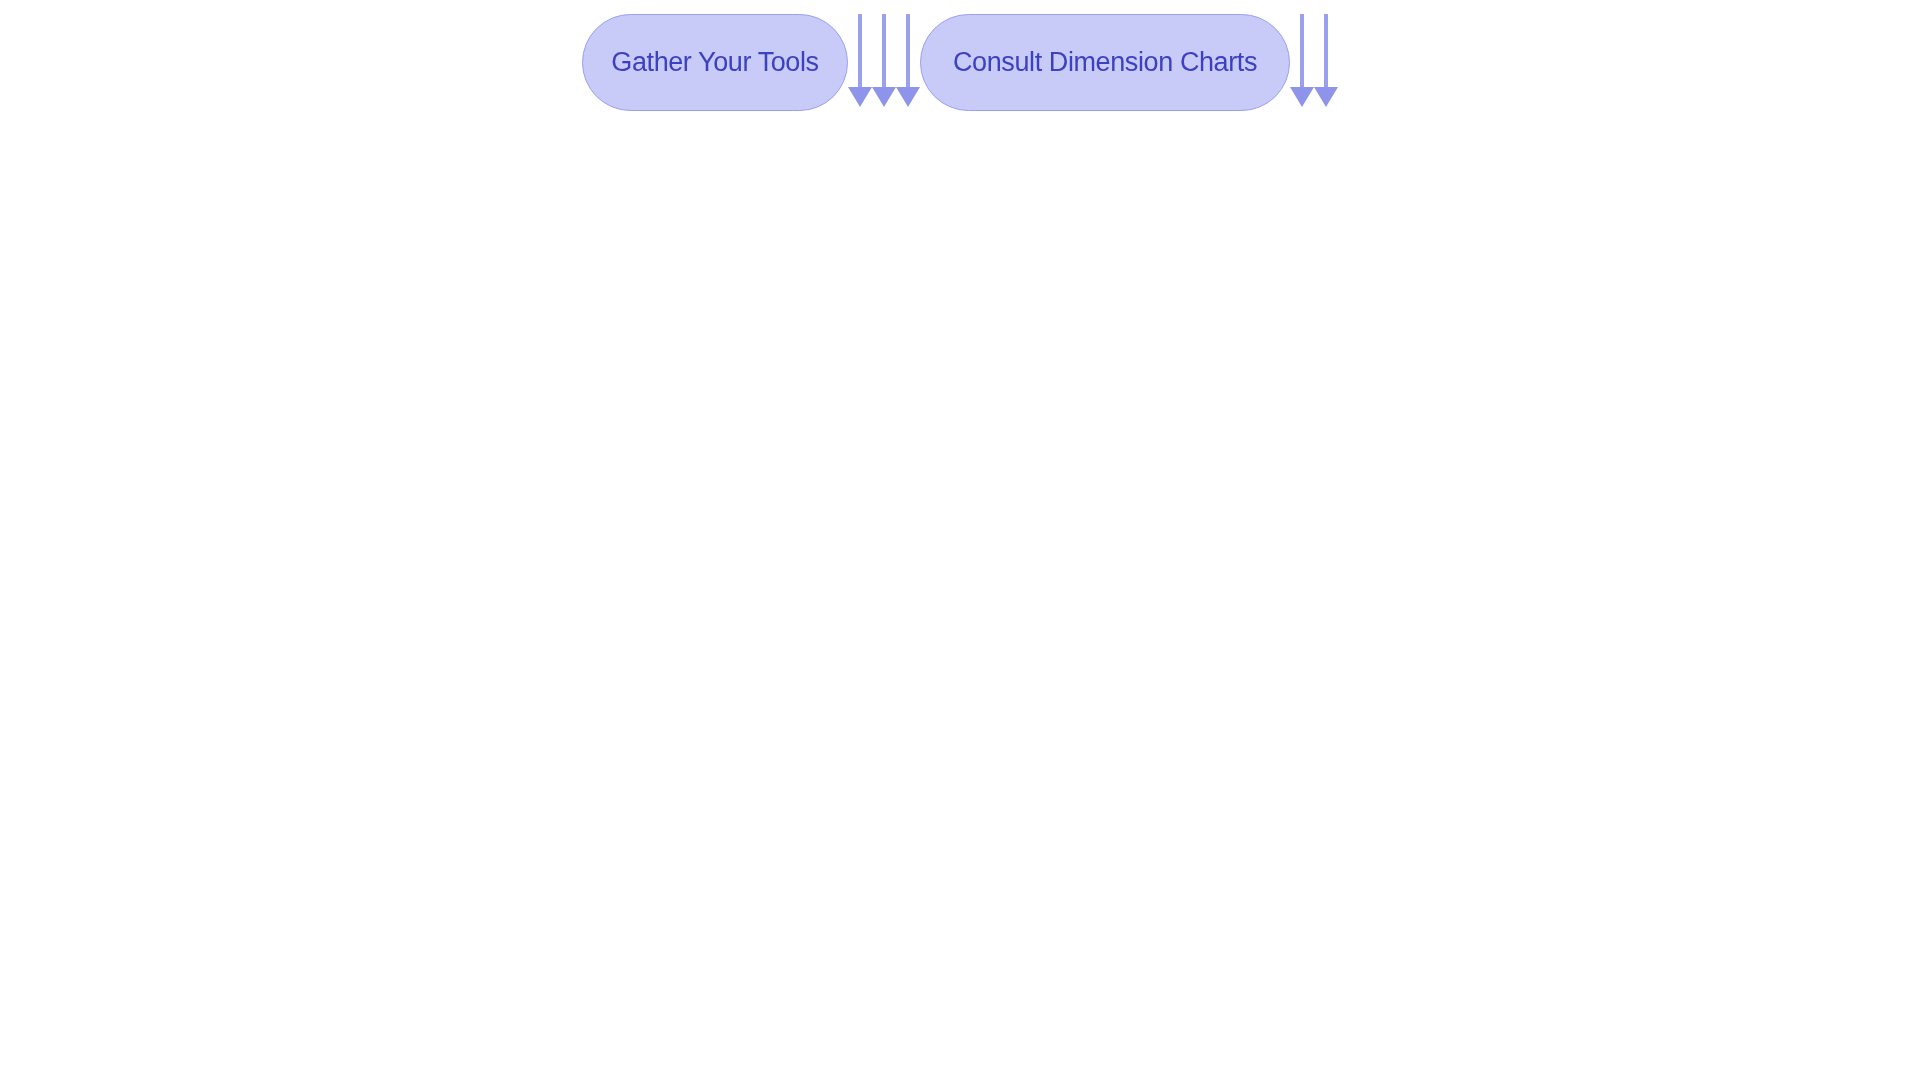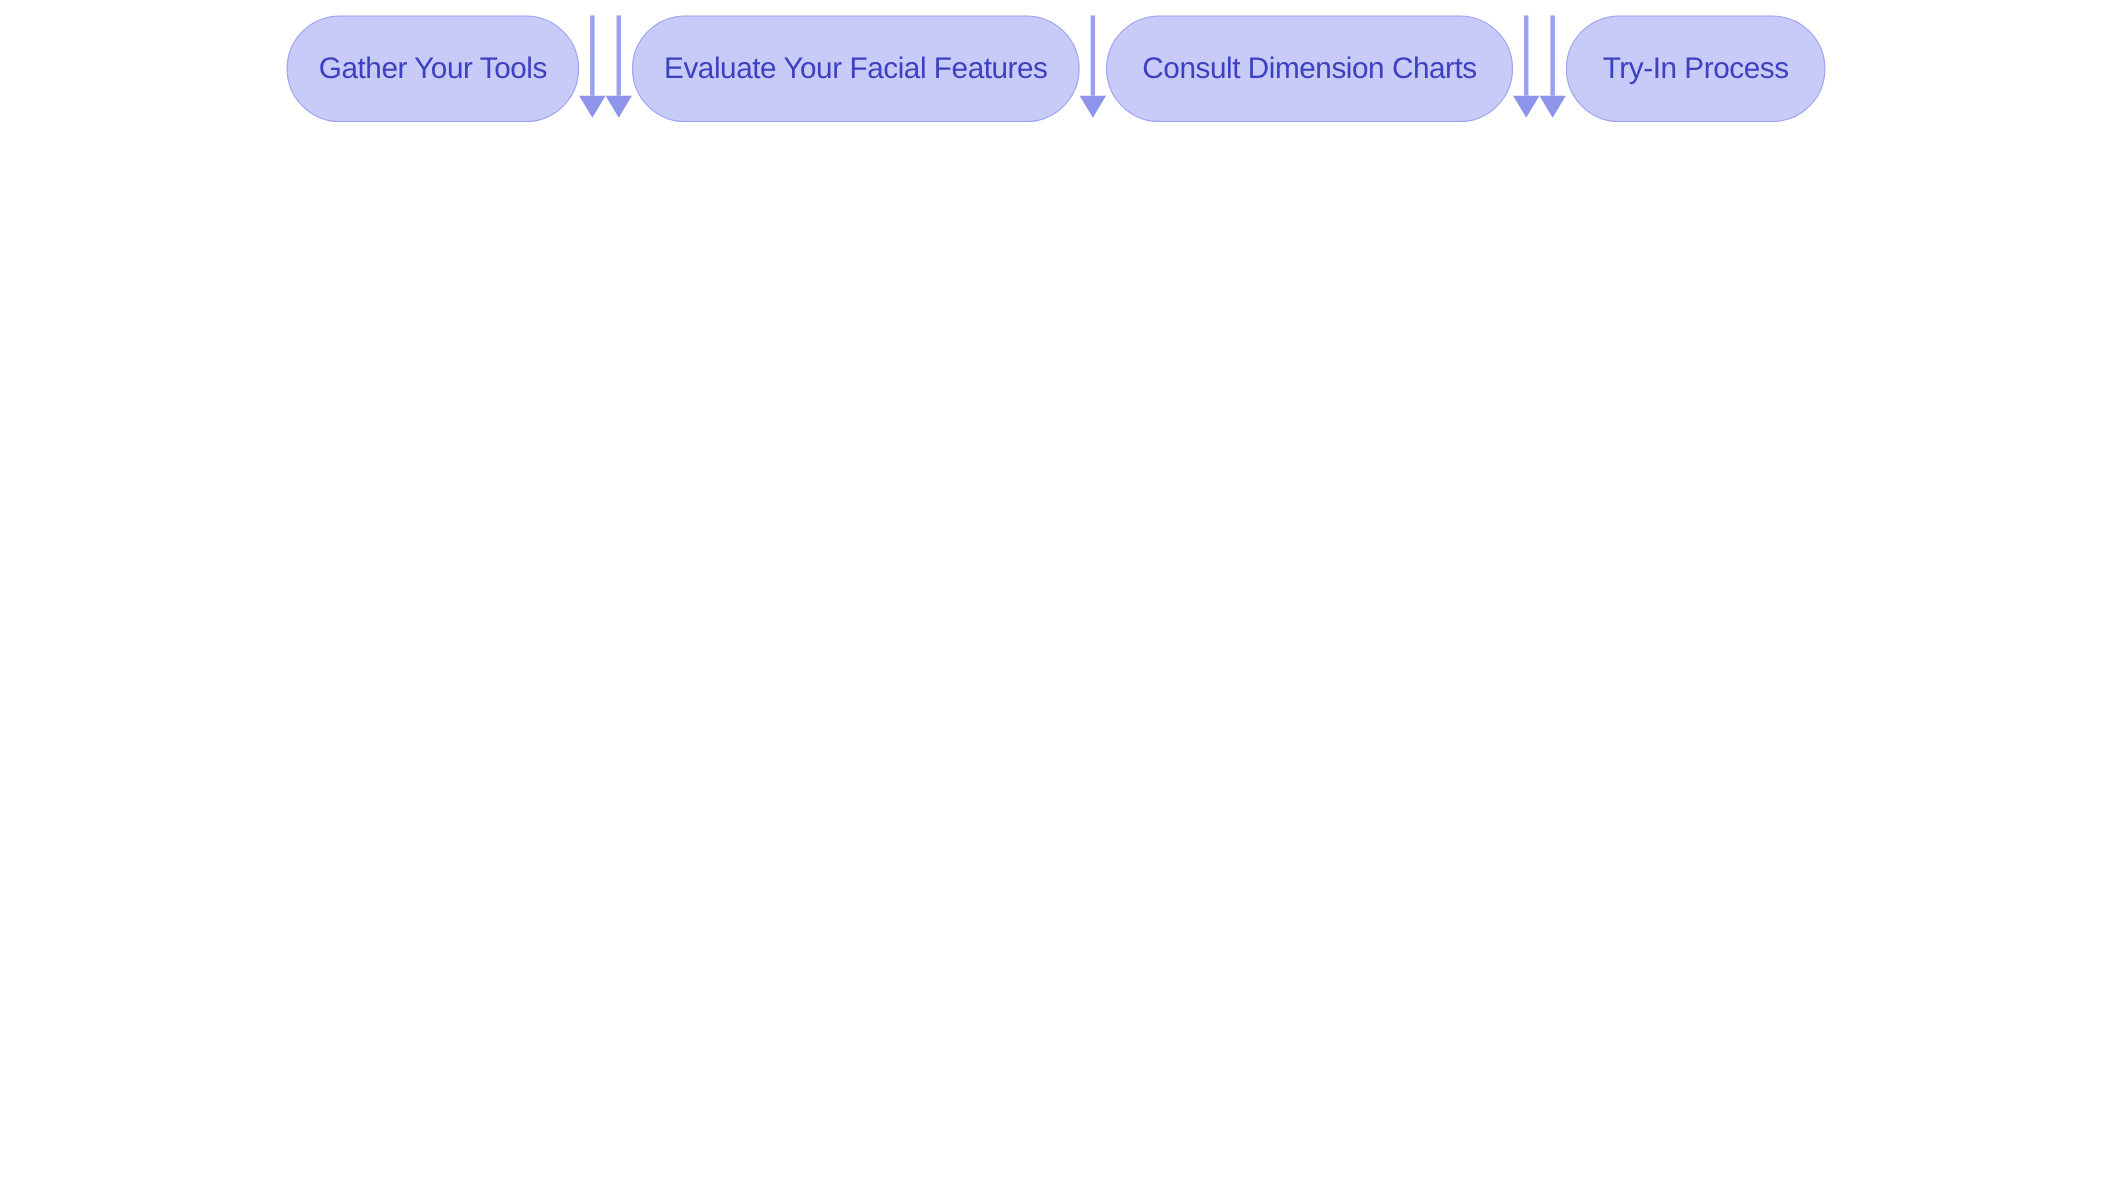--- a/index.html
+++ b/index.html
@@ -89,23 +89,20 @@
       <span class="stem"></span>
       <span class="head"></span>
     </div>
 
 
     <div class="arrow">
       <span class="stem"></span>
       <span class="head"></span>
     </div>
 
-    <div class="node n3">
-      <span>Evaluate Your Facial Features</span>
-    </div>
 
     <div class="arrow">
       <span class="stem"></span>
       <span class="head"></span>
     </div>
 
     <div class="node n4">
       <span>Consult Dimension Charts</span>
     </div>
 
@@ -113,18 +110,15 @@
       <span class="stem"></span>
       <span class="head"></span>
     </div>
 
 
     <div class="arrow">
       <span class="stem"></span>
       <span class="head"></span>
     </div>
 
-    <div class="node n6">
-      <span>Try-In Process</span>
-    </div>
 
   </div>
 </div>
 
 </body></html>

